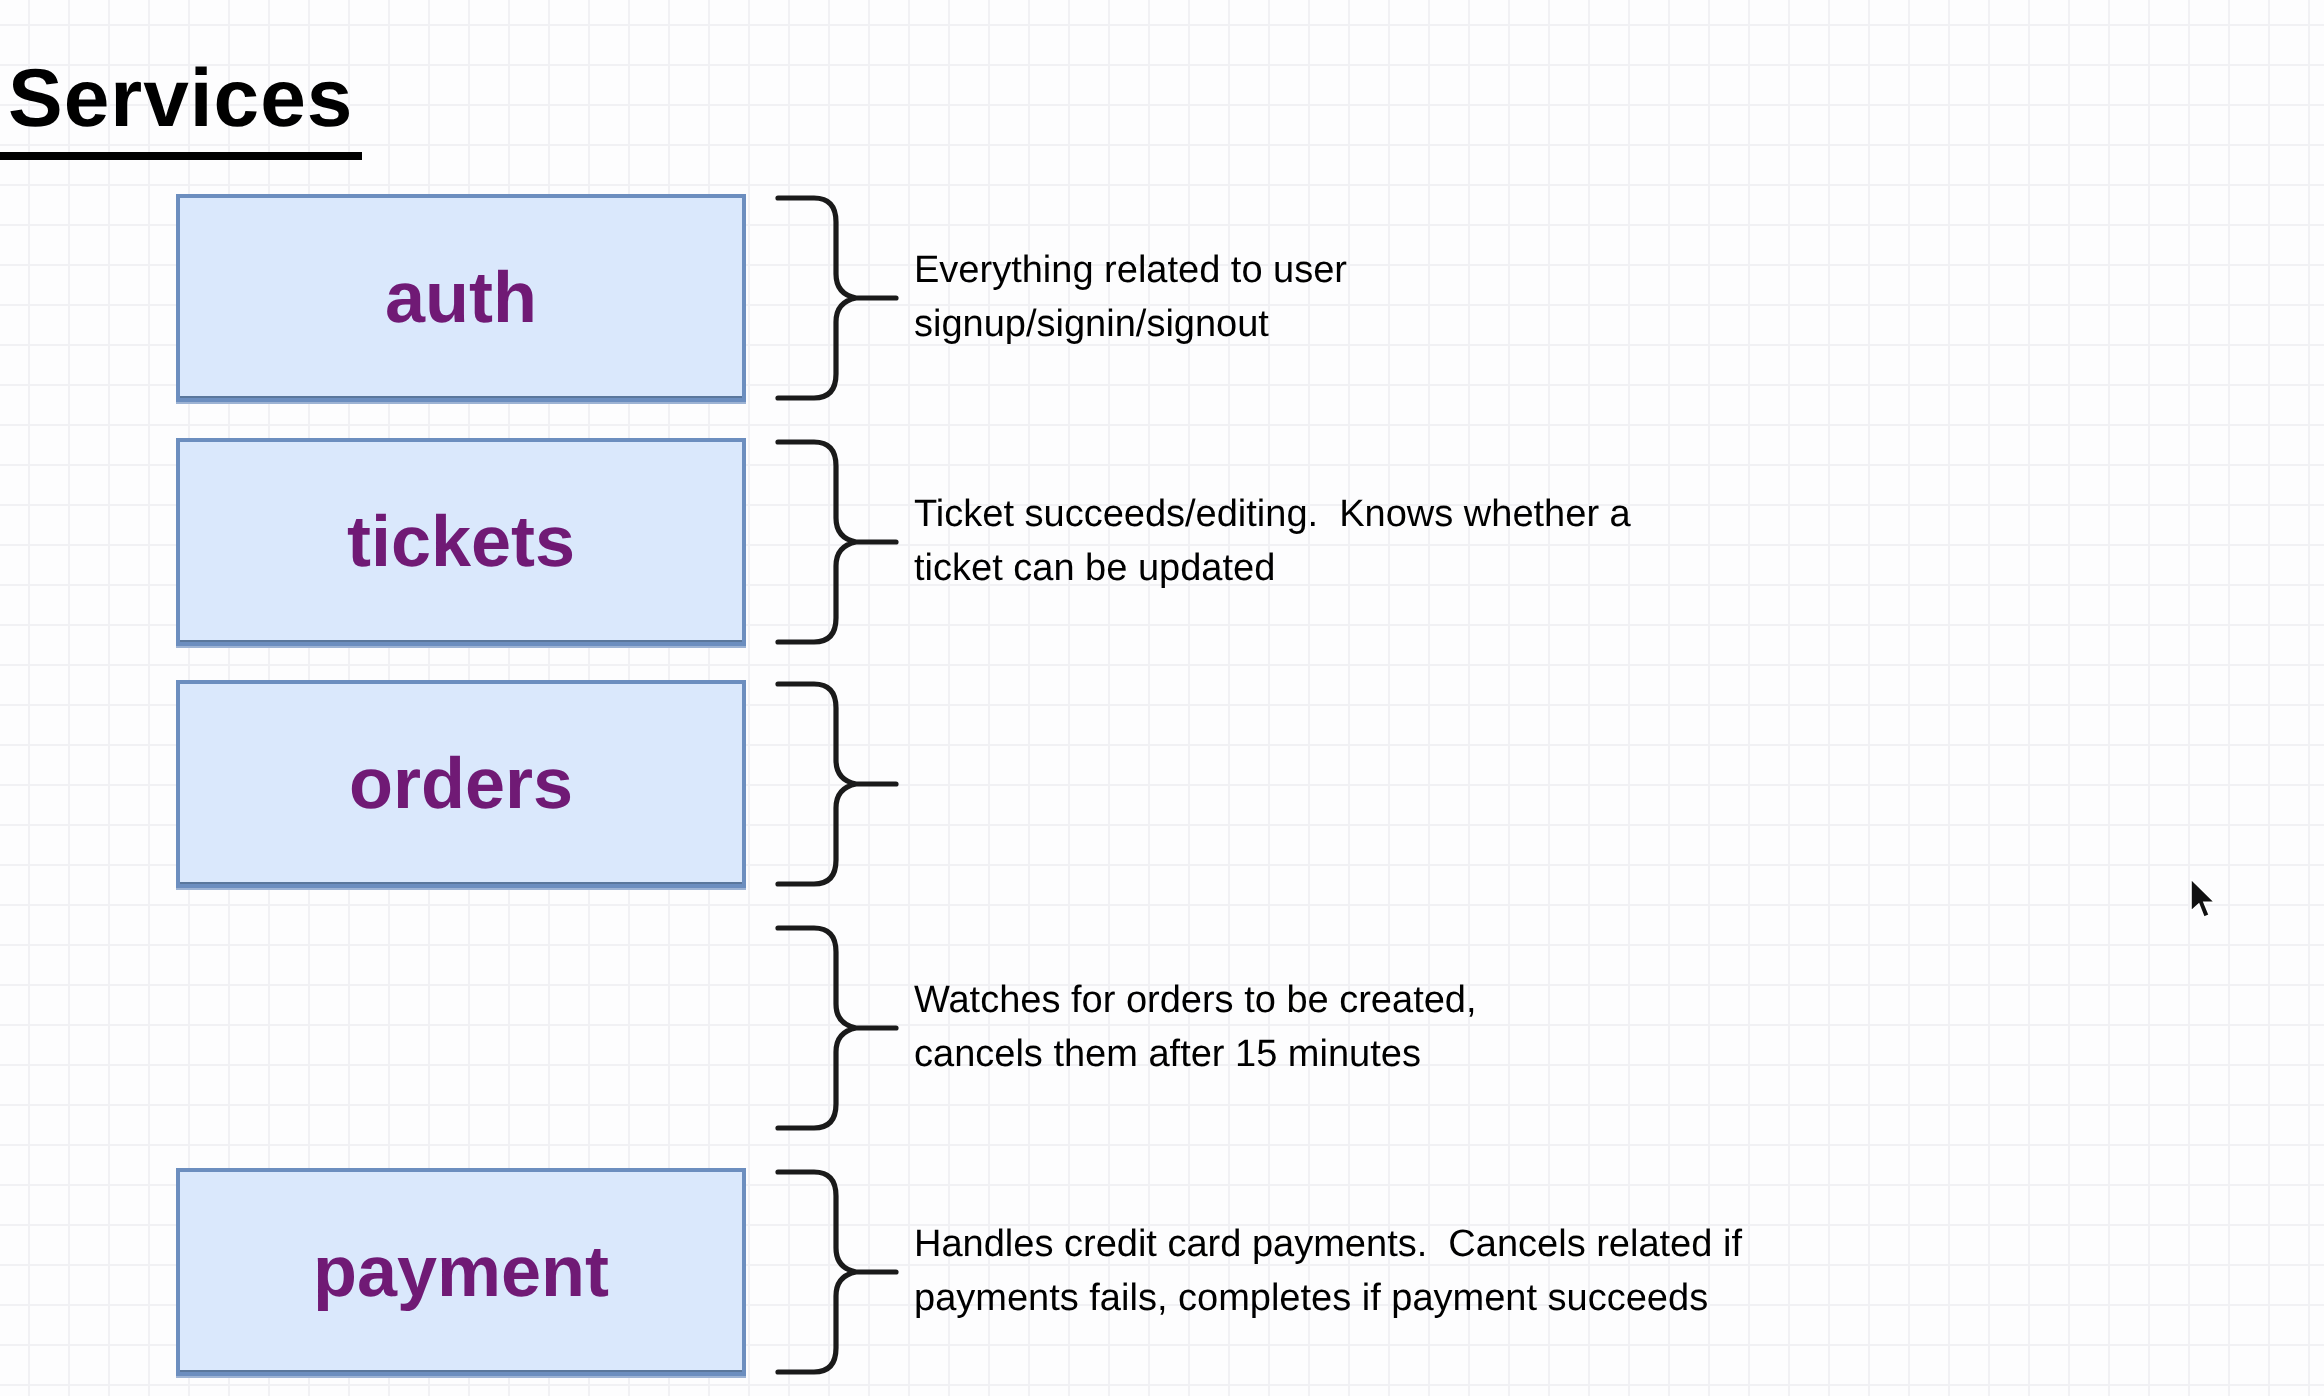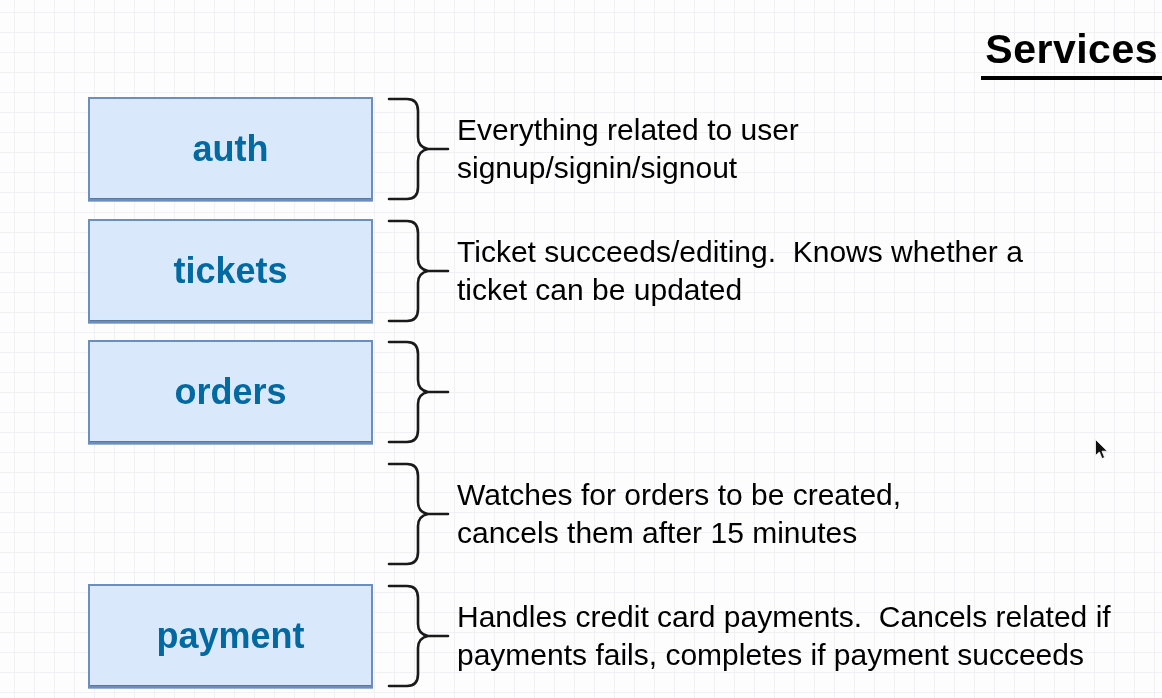--- a/index.html
+++ b/index.html
@@ -17,21 +17,21 @@
       linear-gradient(90deg, #f1f1f4 1px, transparent 1px);
     background-size: 20px 20px;
     background-position: -6px -8px;
   }
 
   .title-wrap {
     position: absolute;
     top: 26px;
     left: 0;
     width: 100%;
-    text-align: right;
+    text-align: left;
   }
   .title {
     display: inline-block;
     font-size: 41px;
     font-weight: bold;
     color: #000;
     border-bottom: 4px solid #000;
     padding: 0 4px 3px 4px;
     letter-spacing: 0.5px;
   }
@@ -52,42 +52,42 @@
     background: #dae8fc;
     border: 2px solid #6c8ebf;
     box-shadow: 0 -1px 0 #5a779c inset, 0 1px 0 #9db3d4;
     display: flex;
     align-items: center;
     justify-content: center;
   }
   .service-label {
     font-size: 36px;
     font-weight: bold;
-    color: #0369a1;
+    color: #701a75;
   }
 
   .brace {
     position: absolute;
     left: 386px;
     top: -2px;
     width: 66px;
     height: 108px;
   }
 
   .desc-wrap {
     position: absolute;
     left: 457px;
     top: 0;
     height: 104px;
     display: flex;
     align-items: center;
   }
   .desc {
-    font-size: 30px;
-    line-height: 38px;
+    font-size: 19px;
+    line-height: 27px;
     color: #000;
     white-space: pre-wrap;
   }
 
   .cursor {
     position: absolute;
     left: 1094px;
     top: 439px;
     width: 16px;
     height: 22px;

